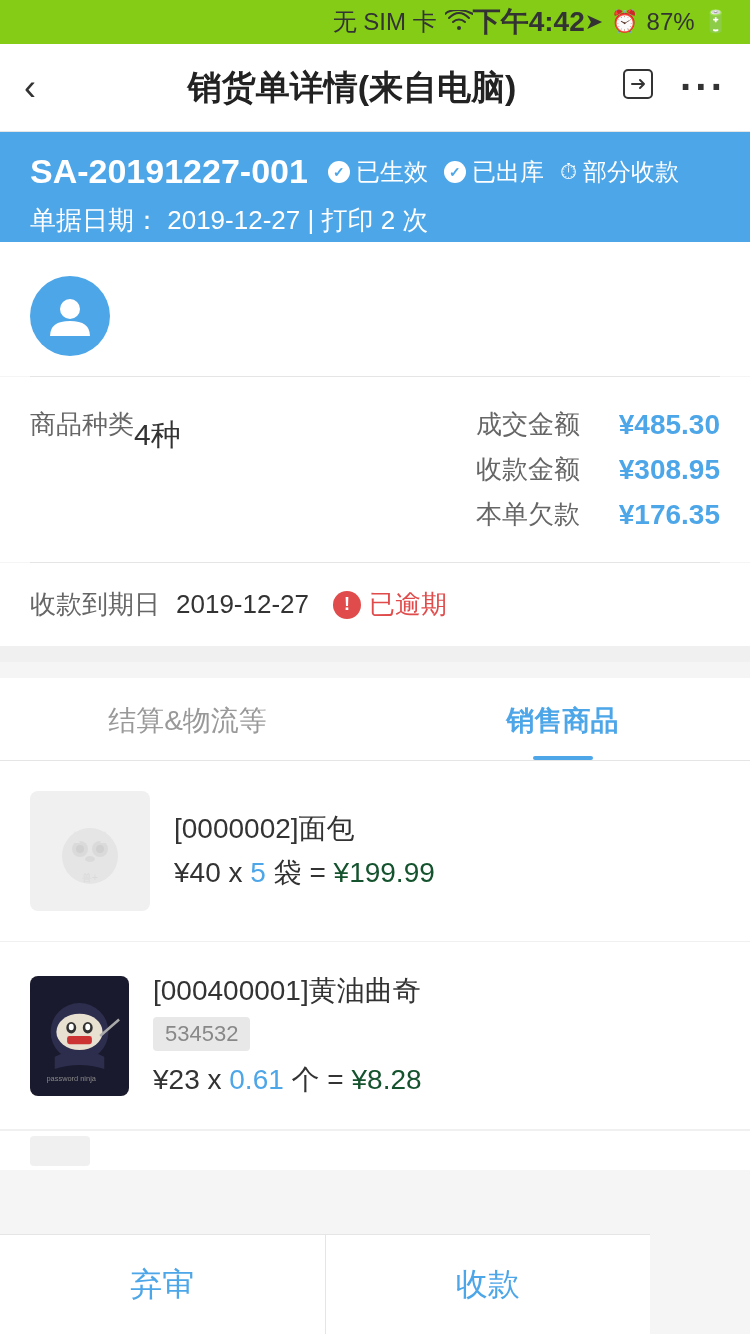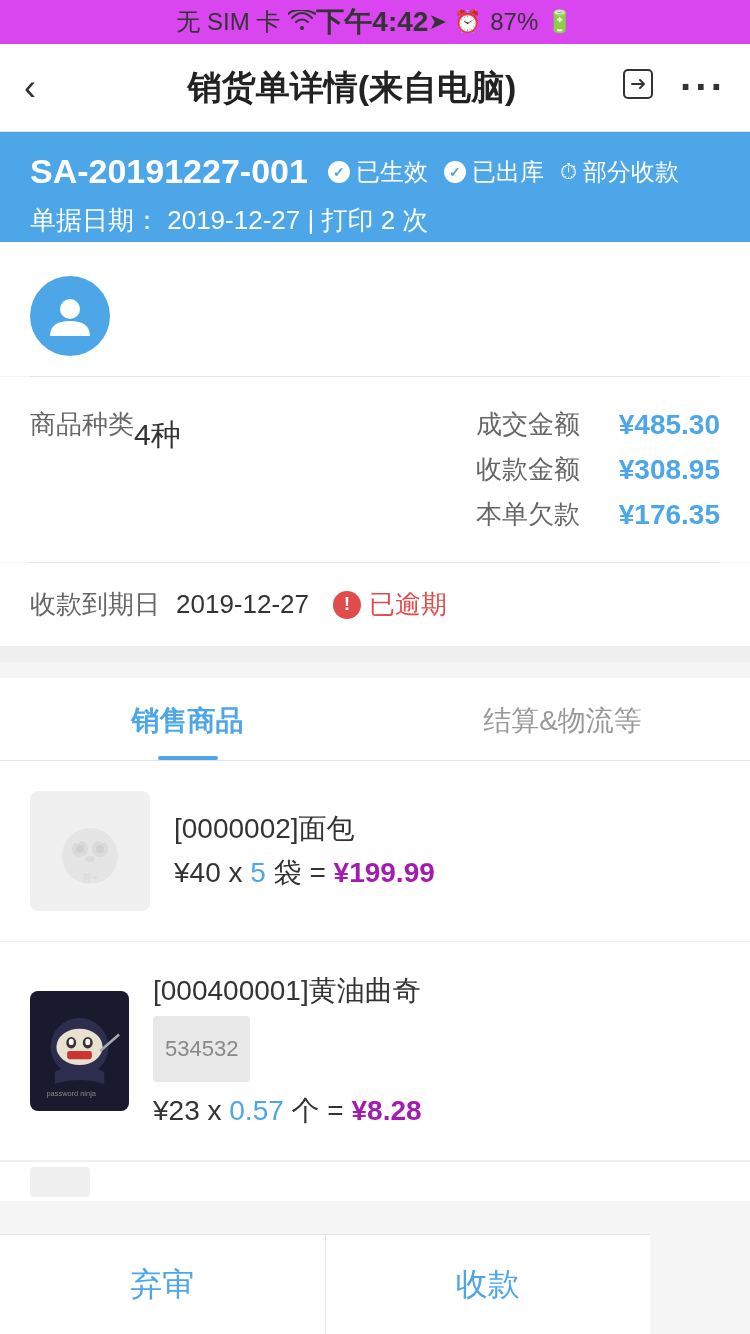--- a/index.html
+++ b/index.html
@@ -10,23 +10,23 @@
       width: 750px;
       min-height: 1334px;
       font-size: 28px;
       color: #333;
       overflow-x: hidden;
     }
 
     
     .status-bar {
       display: flex;
-      justify-content: center;
-      align-items: center;
-      background: #d946ef;
+      justify-content: flex-end;
+      align-items: center;
+      background: #84cc16;
       padding: 0 20px;
       height: 44px;
       font-size: 24px;
       font-weight: 500;
     }
     .status-left { display: flex; align-items: center; gap: 8px; }
     .status-right { display: flex; align-items: center; gap: 8px; }
 
     
     .nav-bar {
@@ -284,30 +284,30 @@
       font-size: 28px;
       color: #333;
       font-weight: 500;
       margin-bottom: 6px;
     }
     .product-code-badge {
       display: inline-block;
       background: #e8e8e8;
       color: #888;
       font-size: 22px;
-      padding: 20px 12px;
+      padding: 4px 12px;
       border-radius: 4px;
       margin-bottom: 10px;
     }
     .product-price-row {
       font-size: 28px;
       color: #333;
     }
     .price-qty { color: #4da6e8; }
-    .price-total { color: #a21caf; font-weight: 700; }
+    .price-total { color: #14532d; font-weight: 400; }
 
     
     .bottom-bar {
       position: fixed;
       bottom: 0;
       left: 0;
       width: 650px;
       height: 100px;
       background: #fff;
       display: flex;
@@ -452,22 +452,22 @@
     <span class="due-date">2019-12-27</span>
     <div class="overdue-badge">
       <div class="overdue-dot">!</div>
       <span class="overdue-text">已逾期</span>
     </div>
   </div>
 
   <div class="divider"></div>
 
   <div class="tabs-container">
+    <div class="tab">结算&amp;物流等</div>
     <div class="tab active">销售商品</div>
-    <div class="tab">结算&amp;物流等</div>
   </div>
 
   <div class="product-list">
 
     <div class="product-item">
       <div class="product-thumb">
         <div class="product-thumb-placeholder">
 
           <svg class="owl-svg" viewBox="0 0 80 80" fill="#aaa">
             <ellipse cx="40" cy="45" rx="28" ry="28" fill="#ccc"></ellipse>
@@ -521,21 +521,21 @@
         </svg>
       </div>
       <div class="product-info">
         <div class="product-name">
           <span>[<span>000400001</span>]</span><span>黄油曲奇</span>
         </div>
         <div class="product-code-badge">534532</div>
         <div class="product-price-row">
           <span>¥23</span>
           <span> x </span>
-          <span class="price-qty">0.57</span>
+          <span class="price-qty">0.61</span>
           <span>个</span>
           <span> = </span>
           <span class="price-total">¥8.28</span>
         </div>
       </div>
     </div>
 
     <div style="height:40px; background:#fff; border-top:1px solid #f0f0f0; display:flex; align-items:center; padding-left:30px;">
       <div style="width:60px;height:30px;background:#f0f0f0;border-radius:4px;"></div>
     </div>

